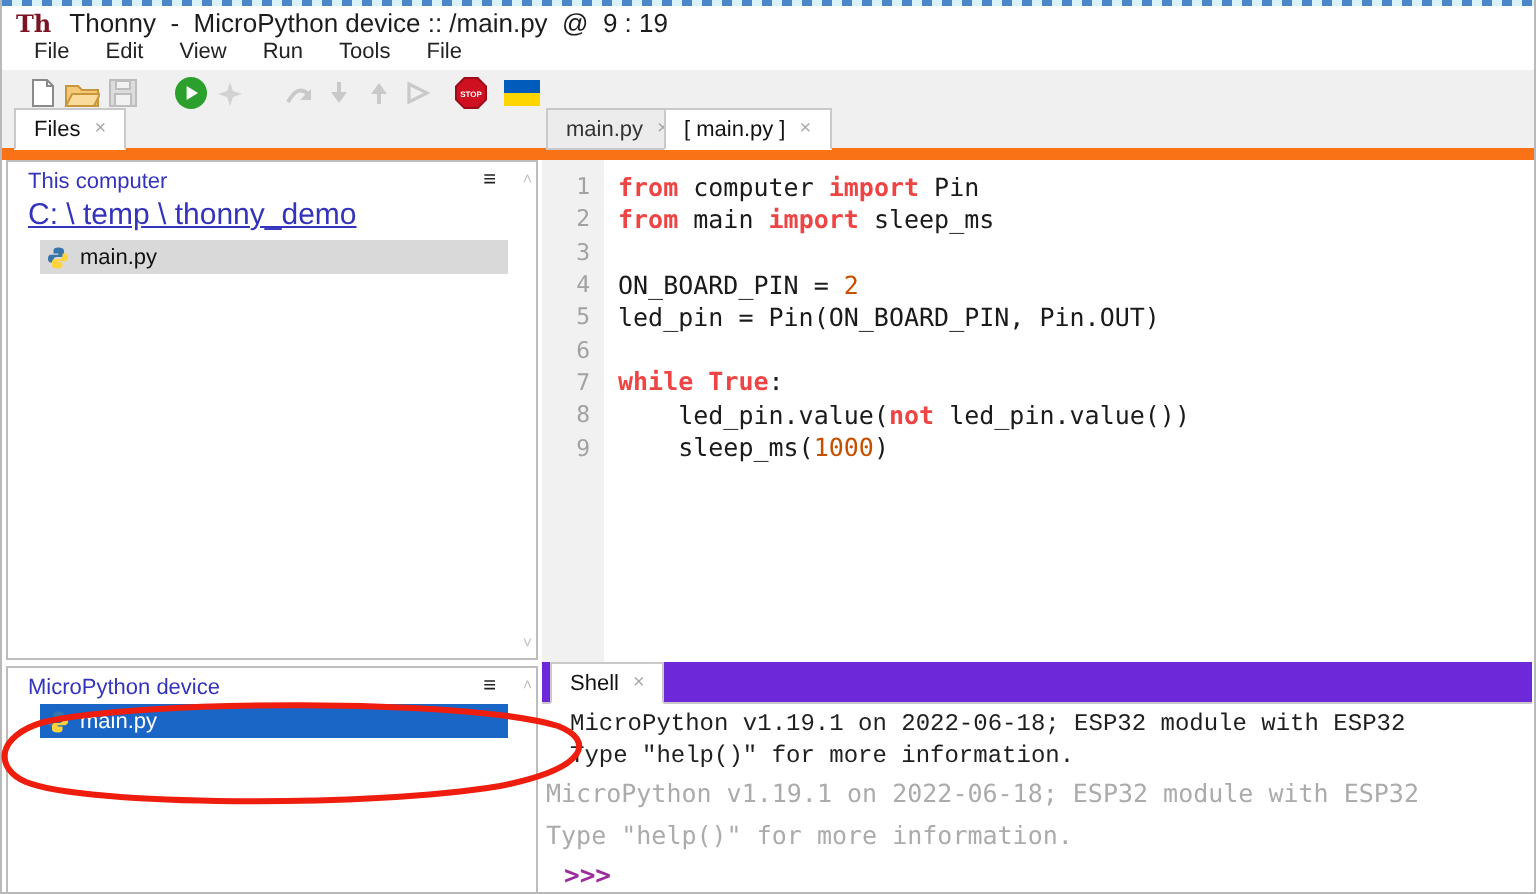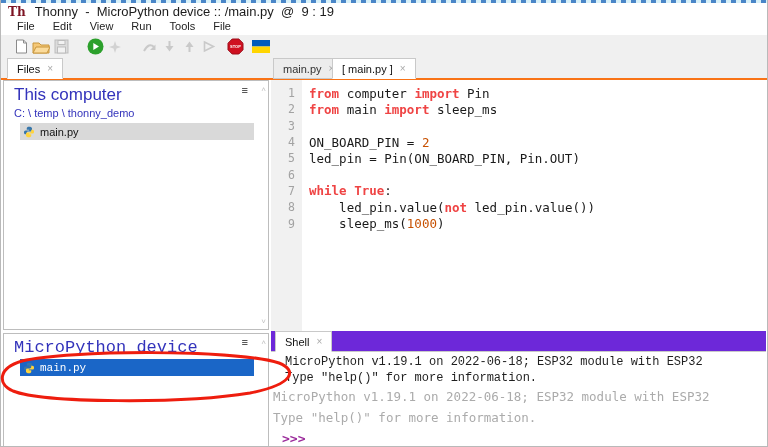--- a/index.html
+++ b/index.html
@@ -25,35 +25,35 @@
   .menu-item { font-size:11px; color:#222; padding:0 9px; cursor:default; }
 
   
   .toolbar { position:absolute; top:35px; left:0; right:0; height:23px; background:#f0f0f0;
              display:flex; align-items:center; padding-left:10px; }
   .tb { display:inline-flex; align-items:center; justify-content:center; width:20px; height:20px; }
   .sp8 { width:6px; } .sp16 { width:14px; }
 
   
   .tabstrip { position:absolute; top:58px; left:0; right:0; height:22px; background:#f0f0f0;
-              border-bottom:2px solid #f97316; }
+              border-bottom:6px solid #f97316; }
   .tab { position:absolute; bottom:-1px; display:inline-flex; align-items:center; gap:7px;
          height:21px; padding:0 9px; font-size:11px; color:#333;
          border:1px solid #c9c9c9; background:#ececec; }
   .tab.active { background:#fff; border-bottom:1px solid #fff; color:#111; z-index:2; }
   .tab-close { color:#a9a9a9; font-size:10px; line-height:10px; }
 
   
   .panel { position:absolute; left:2px; width:266px; background:#fff;
            border:1px solid #bdbdbd; overflow:hidden; }
   #files-panel  { top:80px;  height:250px; }
-  #device-panel { top:333px; height:113px; border-bottom:none;font-family:Liberation Mono, monospace; }
+  #device-panel { top:333px; height:113px; border-bottom:none; }
   .panel-head { display:flex; align-items:flex-start; padding:4px 4px 0 10px; }
-  .panel-title { font-size:17px; color:#3333bb; }
-  .panel-path  { font-size:11px; color:#3333bb; padding:2px 0 0 10px; }
+  .panel-title { font-size:11px; color:#3333bb; }
+  .panel-path  { font-size:15px; color:#3333bb; padding:2px 0 0 10px;text-decoration:underline; }
   .panel-menu { margin-left:auto; margin-right:16px; color:#222; font-size:11px; font-weight:bold;
                 line-height:10px; }
   .scroll-arrow { position:absolute; right:2px; font-size:8px; color:#c2c2c2; }
   .file-row { display:flex; align-items:center; gap:5px; height:17px; margin-left:16px;
               width:calc(100% - 30px); font-size:11px; color:#111; padding-left:3px; }
   .file-row.sel-gray { background:#d9d9d9; }
   .file-row.sel-blue { background:#1a66c7; color:#fff; }
 
   
   #editor { position:absolute; left:270px; top:80px; right:1px; height:251px; background:#fff; }

